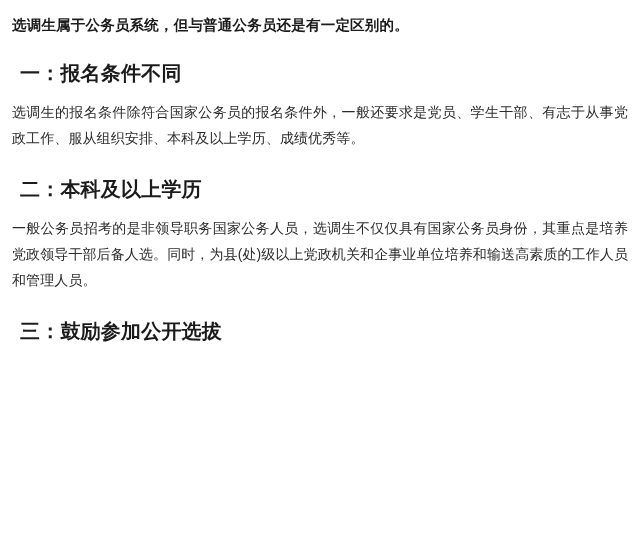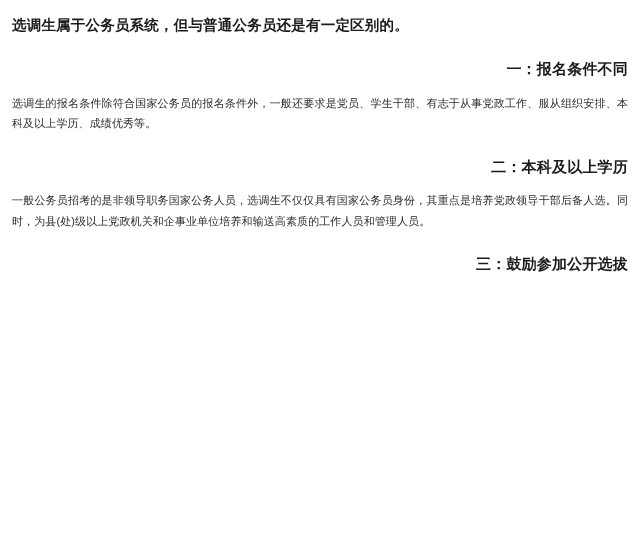--- a/index.html
+++ b/index.html
@@ -23,30 +23,29 @@
   }
   .intro {
     font-size: 14.5px;
     font-weight: bold;
     color: #1b1b1b;
     line-height: 1.55;
     margin: 4px 0 16px 0;
     letter-spacing: 0.2px;
   }
   .heading {
-    font-size: 15px;
+    font-size: 20px;
     font-weight: bold;
     color: #1b1b1b;
     line-height: 1.5;
     margin: 22px 0 0 8px;
     letter-spacing: 0.2px;
-    text-align: right;
   }
   .para {
-    font-size: 11px;
+    font-size: 14px;
     color: #2b2b2b;
     line-height: 1.85;
     margin: 12px 0 0 0;
     text-align: justify;
     letter-spacing: 0.1px;
   }
   .section + .section {
     margin-top: 0;
   }
 </style>

